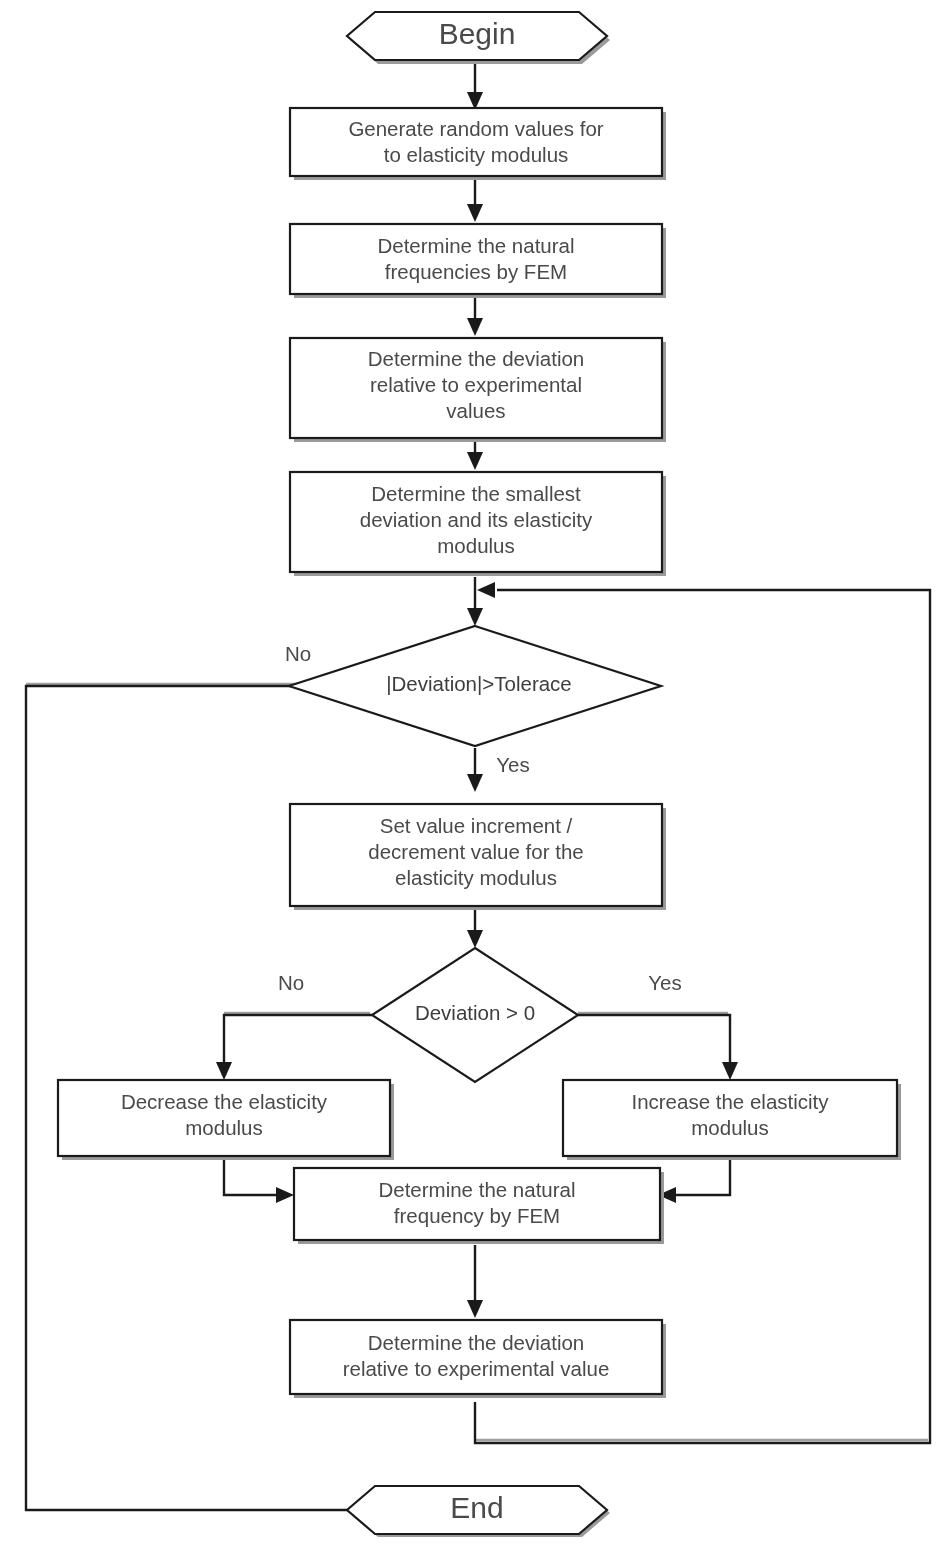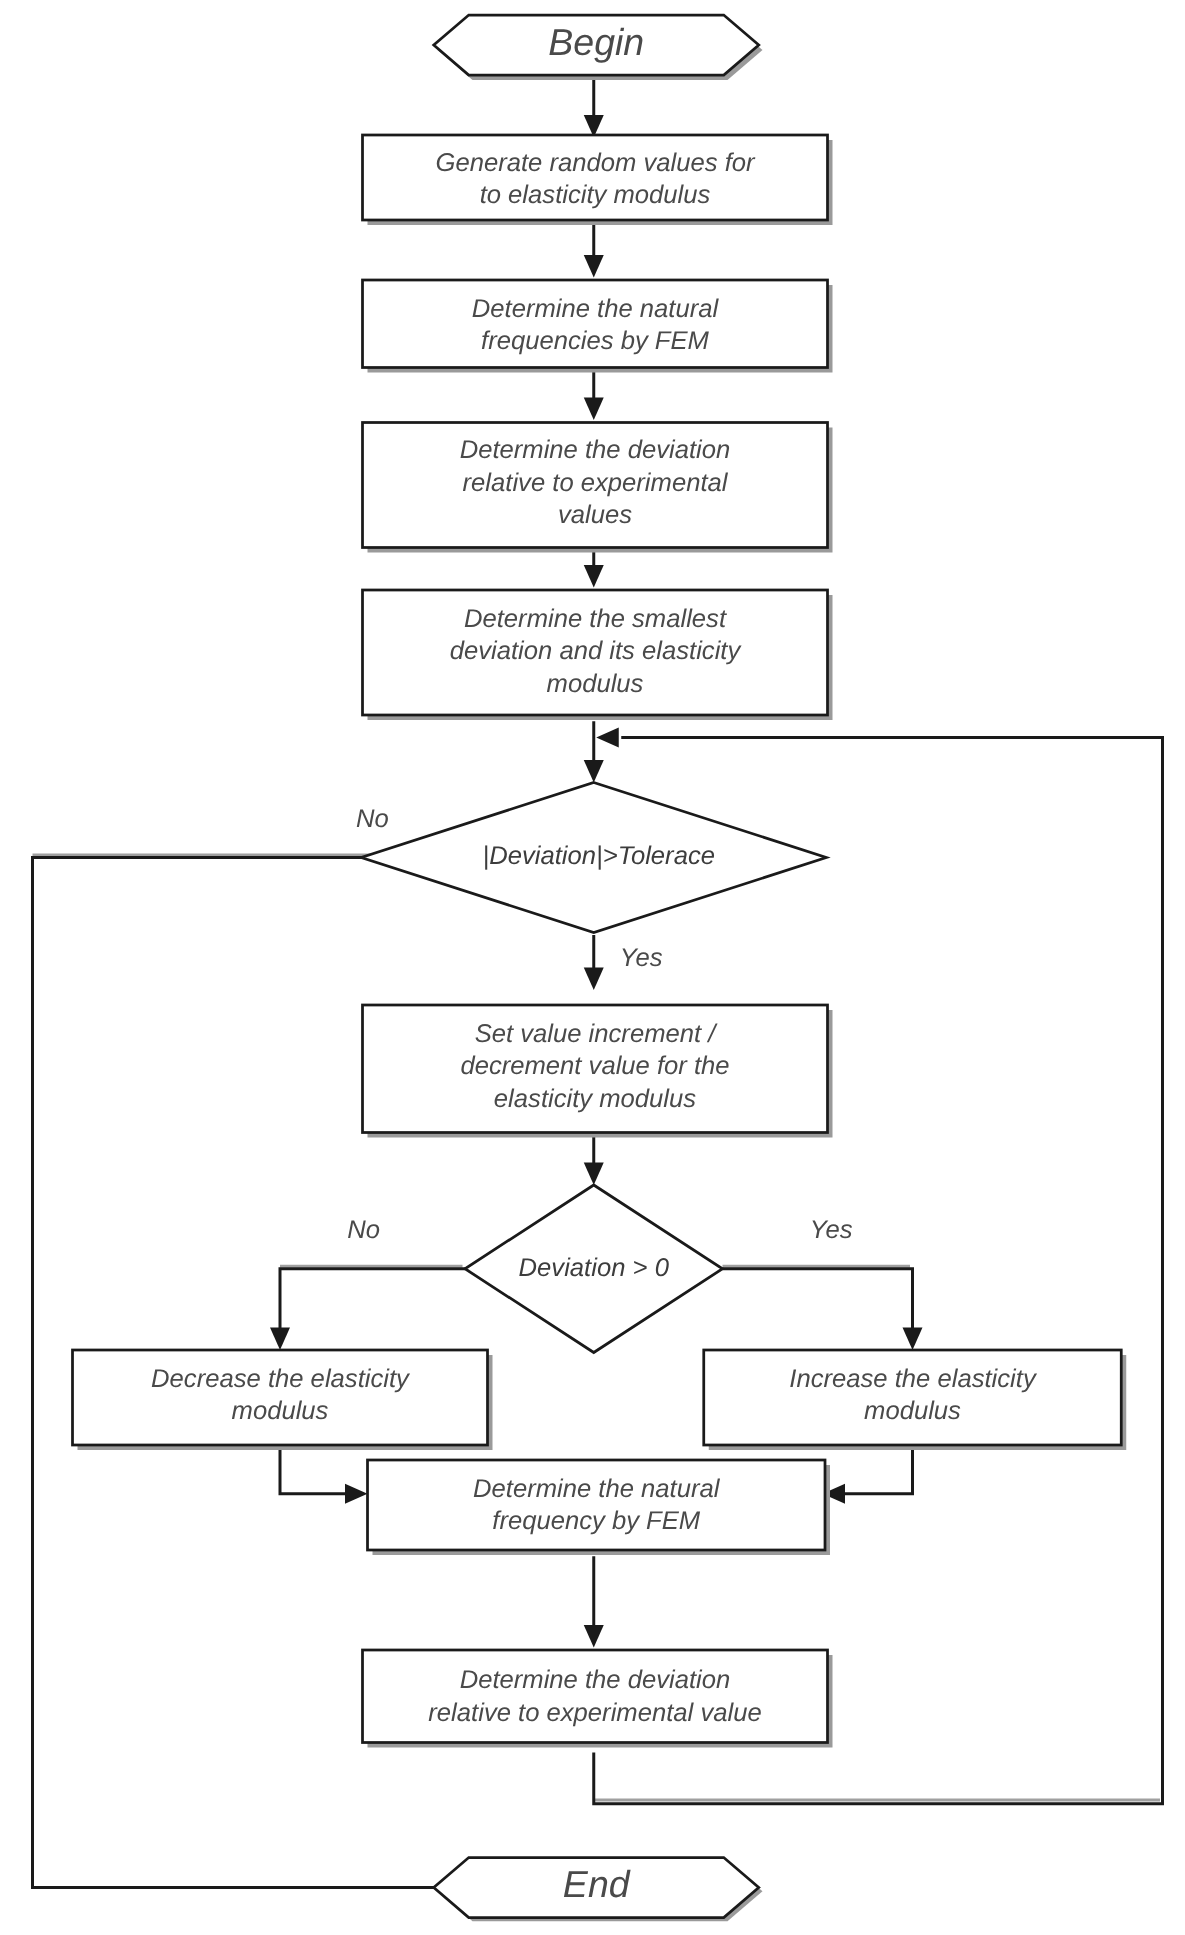--- a/index.html
+++ b/index.html
@@ -6,21 +6,20 @@
     margin: 0;
     padding: 0;
     background: #ffffff;
   }
   #chart-root {
     position: relative;
     width: 948px;
     height: 1548px;
     background: #ffffff;
     font-family: "Liberation Sans", sans-serif;
-    font-style: italic;
   }
   svg.flow {
     display: block;
     width: 948px;
     height: 1548px;
   }
   .node-shape {
     fill: #ffffff;
     stroke: #1a1a1a;
     stroke-width: 2.2;

